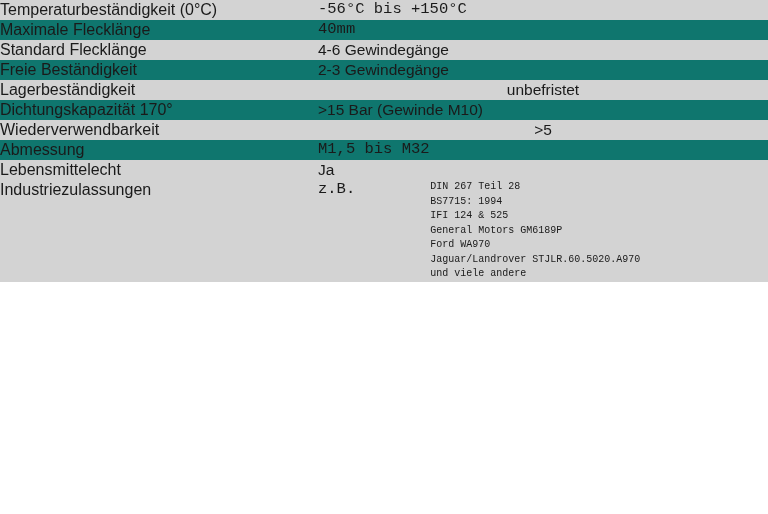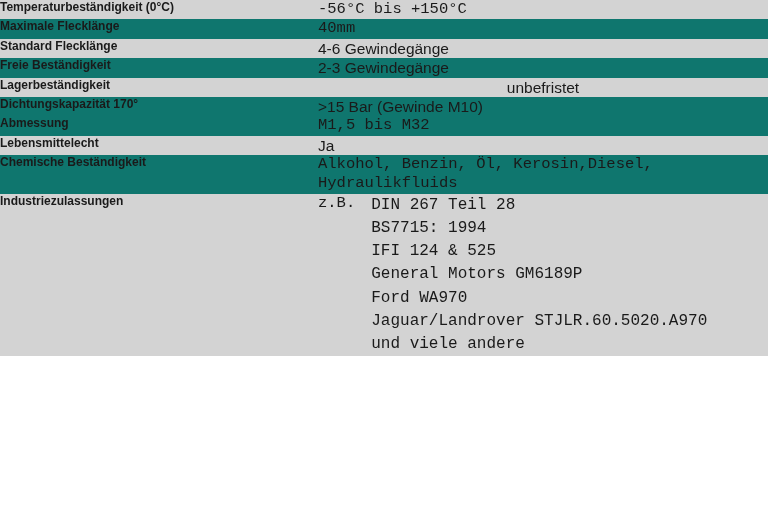--- a/index.html
+++ b/index.html
@@ -26,50 +26,50 @@
     background: #0f766e;
   }
   .spec-table td {
     vertical-align: top;
     padding: 0;
     border: none;
   }
   .cell-label {
     width: 318px;
     padding: 9px 8px 9px 8px;
-    font-size: 12px;
+    font-size: 16px;
     line-height: 1.25;
     white-space: nowrap;
-    font-weight: bold;
   }
   .cell-value {
     width: 450px;
     padding: 9px 8px 9px 0px;
     font-size: 15.5px;
     line-height: 1.25;
   }
   .value-indent-0 { padding-left: 0px; font-family: Liberation Mono, monospace; }
   .value-indent-1 { padding-left: 6px; }
   .value-indent-2 { padding-left: 9px; text-align: center; }
   .approvals-wrap {
     display: flex;
     align-items: flex-start;
   }
   .approvals-prefix {
     flex: 0 0 auto;
-    padding-right: 16px;
+    padding-right: 27px;
     font-size: 15.5px;
   }
   .approvals-list {
     flex: 1 1 auto;
   }
   .approvals-list div {
-    font-size: 16px;
+    font-size: 10px;
     line-height: 1.45;
     white-space: nowrap;
+    margin-left: 48px;
   }
 </style>
 </head>
 <body>
 
 <table class="spec-table">
   <tbody>
     <tr class="row-shaded">
       <td class="cell-label">Temperaturbeständigkeit (0°C)</td>
       <td class="cell-value value-indent-0">-56°C bis +150°C</td>
@@ -87,31 +87,31 @@
       <td class="cell-value value-indent-1">2-3 Gewindegänge</td>
     </tr>
     <tr class="row-shaded">
       <td class="cell-label">Lagerbeständigkeit</td>
       <td class="cell-value value-indent-2">unbefristet</td>
     </tr>
     <tr class="row-plain">
       <td class="cell-label">Dichtungskapazität 170°</td>
       <td class="cell-value value-indent-1">&gt;15 Bar (Gewinde M10)</td>
     </tr>
+    <tr class="row-shaded">
+      <td class="cell-label">Wiederverwendbarkeit</td>
+      <td class="cell-value value-indent-2">&gt;5</td>
+    </tr>
     <tr class="row-plain">
       <td class="cell-label">Abmessung</td>
       <td class="cell-value value-indent-0">M1,5 bis M32</td>
     </tr>
     <tr class="row-shaded">
       <td class="cell-label">Lebensmittelecht</td>
       <td class="cell-value value-indent-1">Ja</td>
-    </tr>
-    <tr class="row-plain">
-      <td class="cell-label">Chemische Beständigkeit</td>
-      <td class="cell-value value-indent-0">Alkohol, Benzin, Öl, Kerosin,Diesel, Hydraulikfluids</td>
     </tr>
     <tr class="row-shaded">
       <td class="cell-label">Industriezulassungen</td>
       <td class="cell-value value-indent-0">
         <div class="approvals-wrap">
           <div class="approvals-prefix">z.B.</div>
           <div class="approvals-list">
             <div>DIN 267 Teil 28</div>
             <div>BS7715: 1994</div>
             <div>IFI 124 &amp; 525</div>

